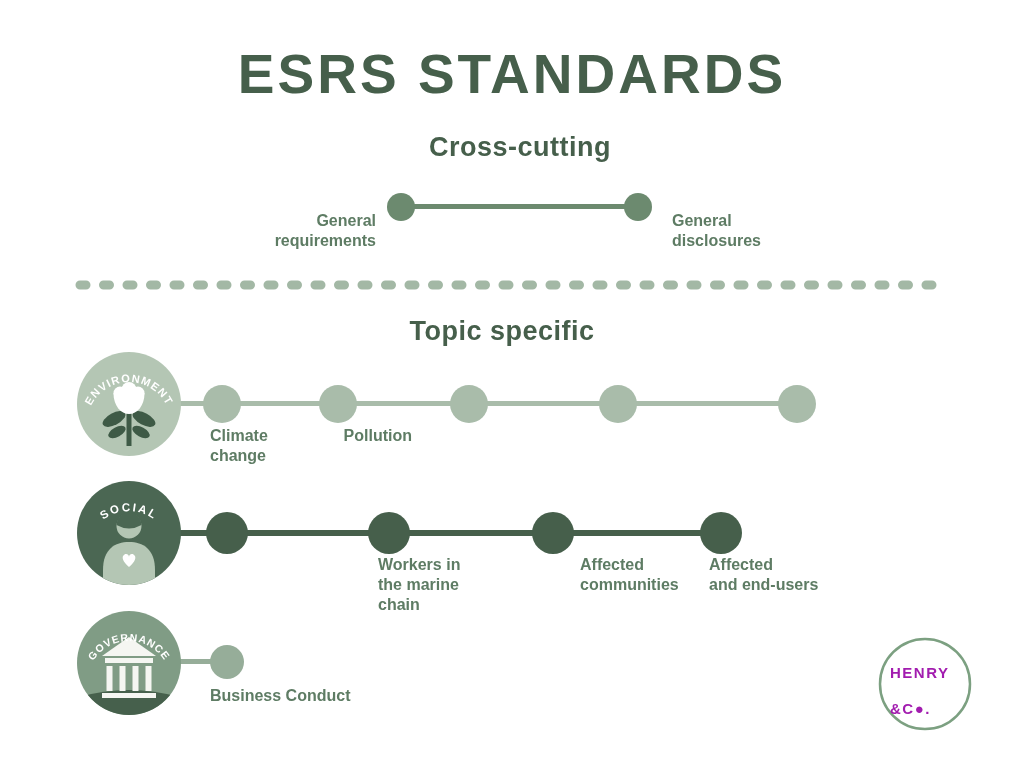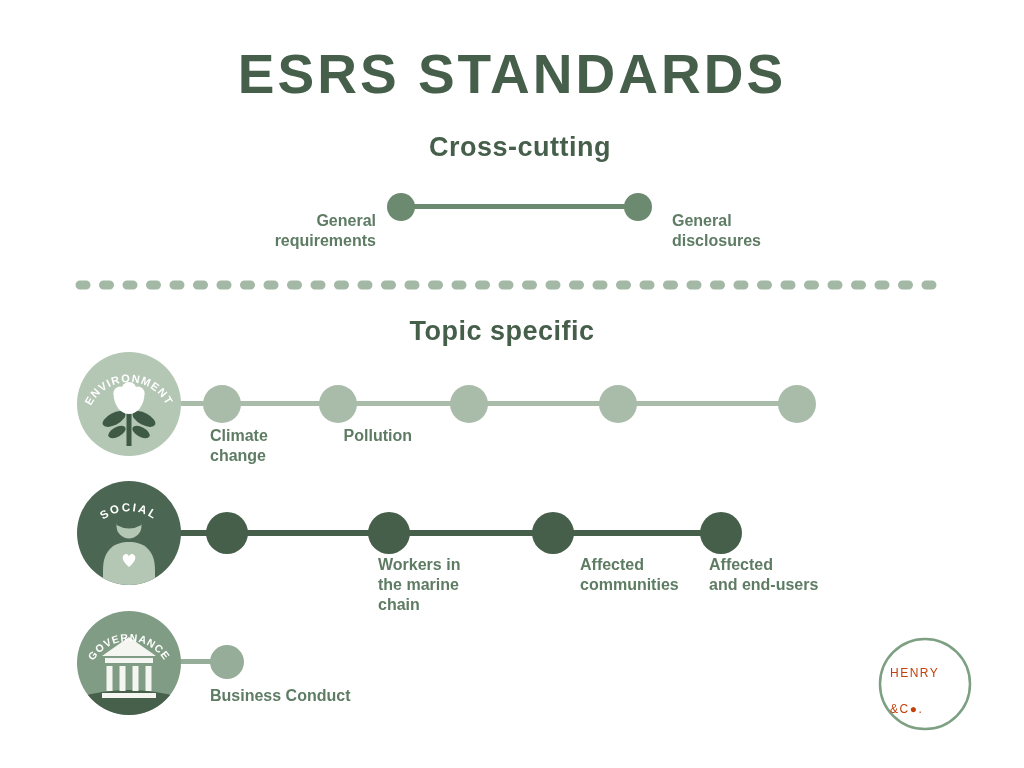--- a/index.html
+++ b/index.html
@@ -30,22 +30,22 @@
 
   .label{position:absolute;white-space:pre-line;font-weight:700;
     font-size:16px;line-height:20px;color:#5e7c64;}
   .label.right{text-align:right;}
 
   .badge{position:absolute;width:104px;height:104px;}
   .badge text{font-family:"Liberation Sans","DejaVu Sans",sans-serif;
     font-weight:700;fill:#ffffff;}
 
   #logo{position:absolute;left:878px;top:637px;width:94px;height:94px;}
-  #logo-text{position:absolute;left:890px;top:664px;color:#c2410c;
-    font-size:12px;line-height:18px;font-weight:400;letter-spacing:1.5px;
+  #logo-text{position:absolute;left:890px;top:664px;color:#a21caf;
+    font-size:15px;line-height:18px;font-weight:700;letter-spacing:1.5px;
     white-space:pre-line;}
 
   .divider{position:absolute;left:0;top:278px;}
 </style>
 </head>
 <body>
 
 <div id="canvas">
 
   <div class="page-title">ESRS STANDARDS</div>

